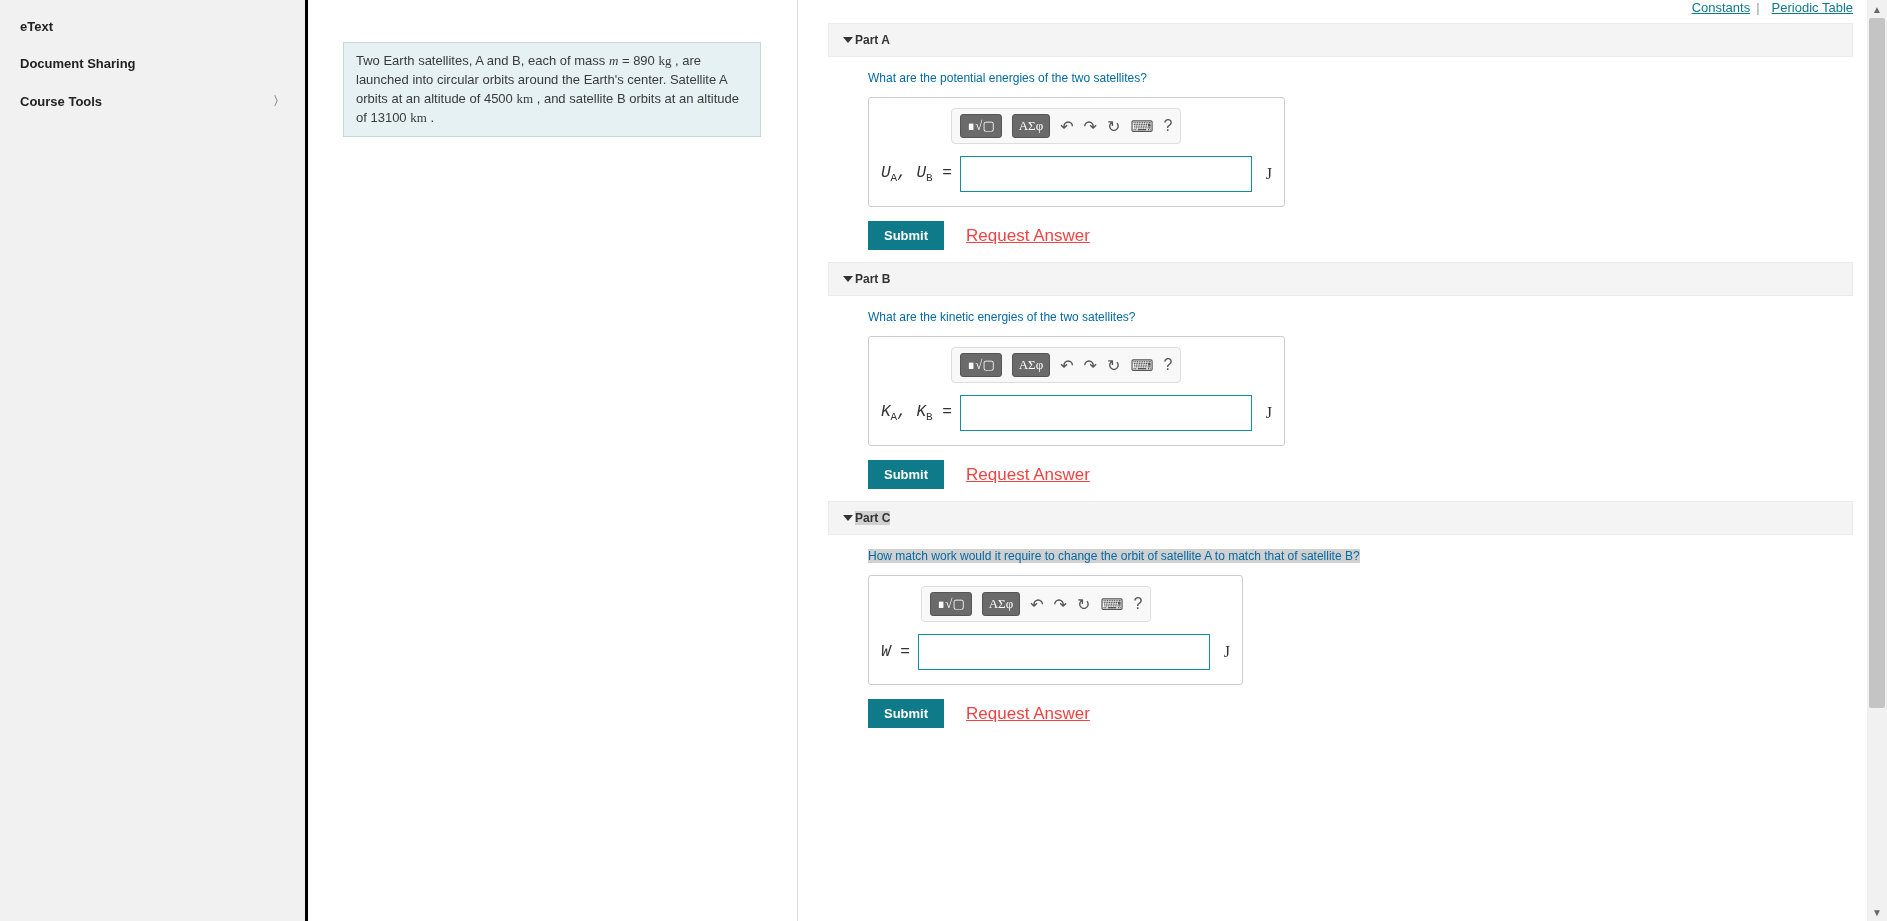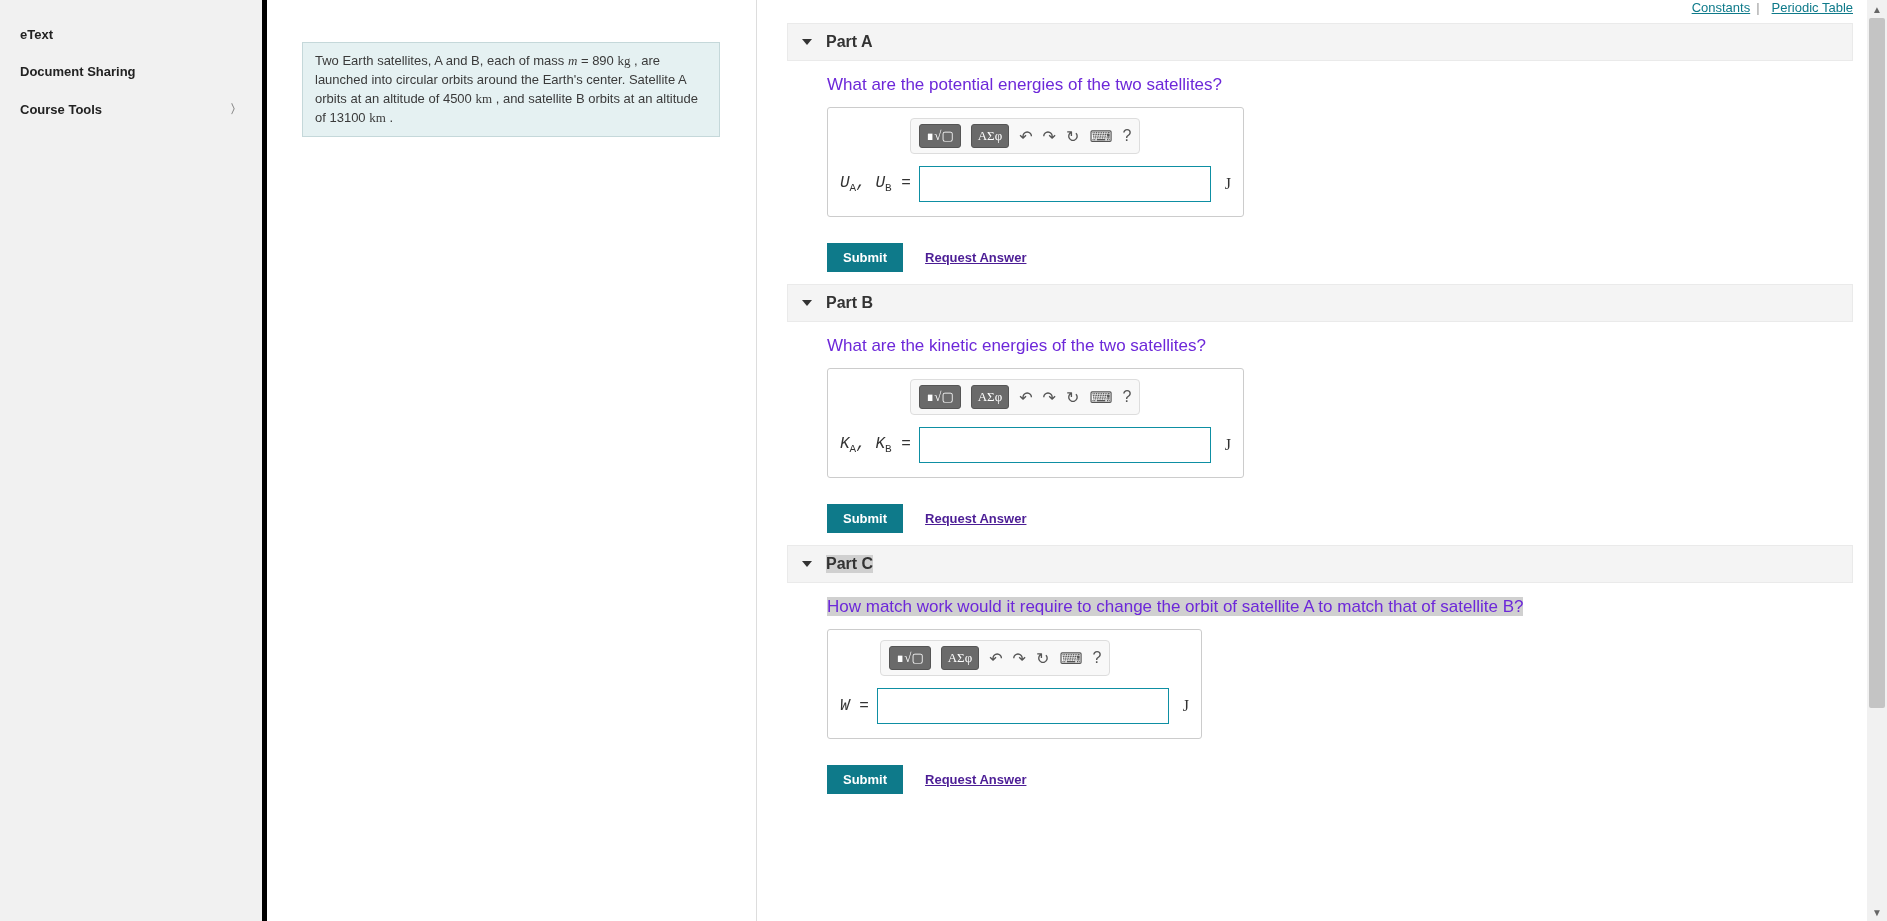--- a/index.html
+++ b/index.html
@@ -1,48 +1,48 @@
 <!DOCTYPE html>
 <html><head>
 <meta charset="utf-8">
 <style>
 *{box-sizing:border-box;margin:0;padding:0}
 body{font-family:Arial,Helvetica,sans-serif;font-size:13px;color:#333;background:#fff;overflow:hidden}
 .app{display:flex;height:921px;width:1887px}
-.sidebar{width:267px;background:#f1f1f1;border-right:5px solid #000000;padding-top:16px}
+.sidebar{width:308px;background:#f1f1f1;border-right:3px solid #000000;padding-top:8px}
 .side-item{padding:11px 20px;font-weight:bold;font-size:13px;color:#222;cursor:pointer;display:flex;justify-content:space-between;align-items:center}
 .side-item .chev{color:#888;font-size:12px}
 .main{flex:1;display:flex;flex-direction:column;position:relative}
 .content-wrap{flex:1;overflow:hidden;position:relative}
 .scroll-area{position:absolute;inset:0;overflow-y:auto;padding-right:0}
 .inner{display:flex;min-height:100%}
 .left-col{width:490px;border-right:1px solid #ddd;padding:42px 36px 20px 35px}
 .problem-box{background:#e5f1f2;border:1px solid #c5d8da;padding:9px 12px;font-size:13px;line-height:1.45;color:#3a3a3a}
 .problem-box .var{font-style:italic;font-family:"Times New Roman",serif}
 .problem-box .unit{font-family:"Times New Roman",serif}
 .right-col{flex:1;padding:0 14px 20px 30px}
 .top-links{text-align:right;padding:0 0 8px 0;font-size:13px}
 .top-links a{color:#0e7a8a;text-decoration:underline;margin-left:6px}
 .part{margin-bottom:12px}
-.part-head{background:#f4f4f4;border:1px solid #eaeaea;padding:9px 14px;display:flex;align-items:center;gap:14px;font-weight:bold;font-size:16px;color:#333}
+.part-head{background:#f4f4f4;border:1px solid #eaeaea;padding:9px 14px;display:flex;align-items:center;gap:2px;font-weight:bold;font-size:12px;color:#333}
 .part-head .caret{width:0;height:0;border-left:5px solid transparent;border-right:5px solid transparent;border-top:6px solid #333}
 .part-body{padding:14px 0 0 40px}
-.part-q{font-size:17px;color:#6d28d9;margin-bottom:12px}
+.part-q{font-size:12px;color:#0369a1;margin-bottom:12px}
 .ans-box{border:1px solid #ccc;border-radius:3px;padding:10px 12px 14px 12px;display:inline-block}
 .toolbar{background:#f8f8f8;border:1px solid #ddd;border-radius:4px;padding:5px 8px;display:inline-flex;align-items:center;gap:10px;margin-left:70px;margin-bottom:12px}
 .tb-btn{background:#6a6a6a;color:#fff;border:1px solid #555;border-radius:3px;padding:3px 6px;font-size:13px;cursor:pointer;font-family:"Times New Roman",serif}
 .tb-icon{color:#555;cursor:pointer;font-size:16px}
 .ans-row{display:flex;align-items:center;gap:8px}
 .ans-label{font-family:Liberation Mono, monospace;font-style:italic;font-size:16px;min-width:58px;text-align:left}
 .ans-label sub{font-size:11px;font-style:normal}
 .ans-input{width:292px;height:36px;border:1px solid #0e8fa3;padding:4px 8px;font-size:14px}
 .ans-unit{font-family:"Times New Roman",serif;font-size:16px;margin-left:6px}
-.btn-row{margin-top:26px;display:flex;align-items:center;gap:22px}
+.btn-row{margin-top:14px;display:flex;align-items:center;gap:22px}
 .submit{background:#0e7a8a;color:#fff;border:none;padding:7px 16px;font-weight:bold;font-size:13px;cursor:pointer}
-.req{color:#4c1d95;text-decoration:underline;font-weight:bold;font-size:13px;cursor:pointer}
+.req{color:#ef4444;text-decoration:underline;font-weight:normal;font-size:17px;cursor:pointer}
 .hl{background:#d0d0d0}
 .sep{color:#999;margin:0 6px}
 .outer-scroll{position:absolute;right:0;top:0;width:20px;height:100%;background:#f1f1f1;display:flex;flex-direction:column;align-items:center}
 .os-btn{height:18px;width:100%;background:#f1f1f1;color:#666;font-size:10px;display:flex;align-items:center;justify-content:center;cursor:pointer}
 .os-track{flex:1;width:100%;position:relative}
 .os-thumb{position:absolute;left:2px;right:2px;top:0;height:78%;background:#c4c4c4;border-radius:2px}
 .content-wrap{margin-right:20px}
 </style>
 </head>
 <body>

